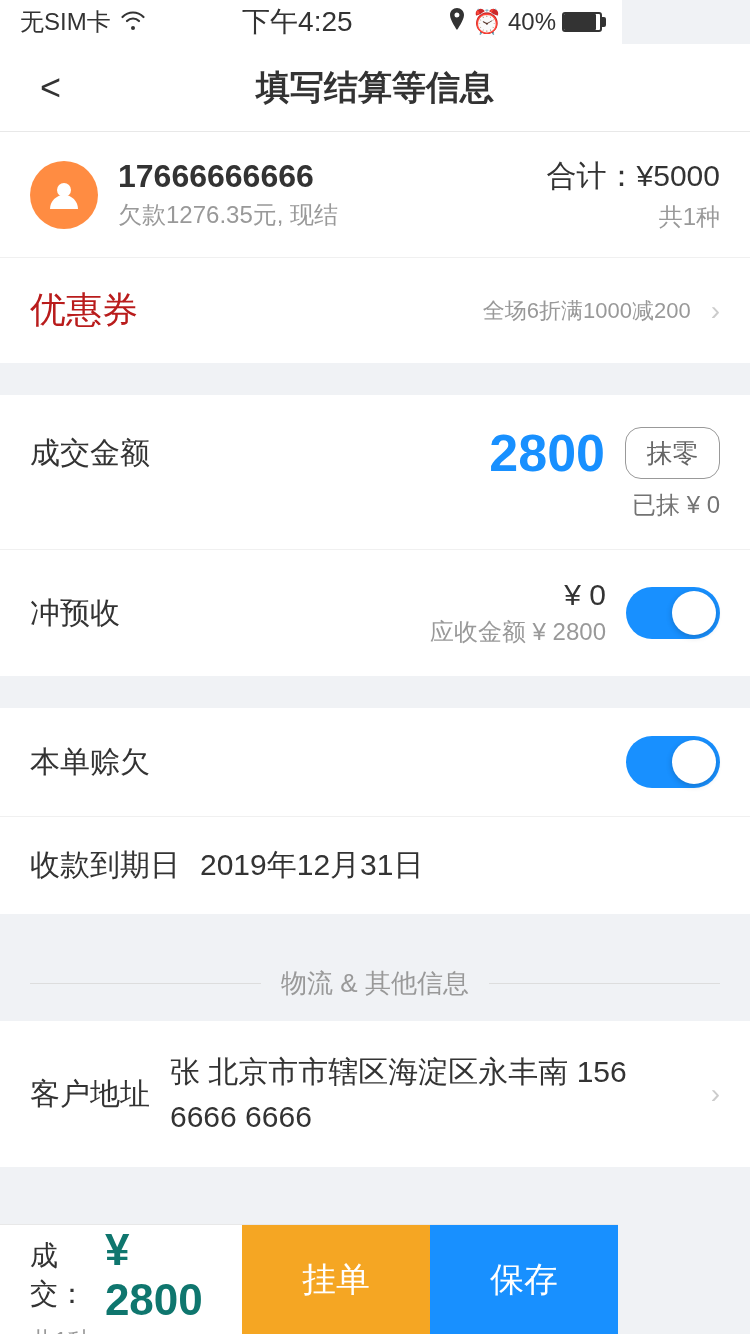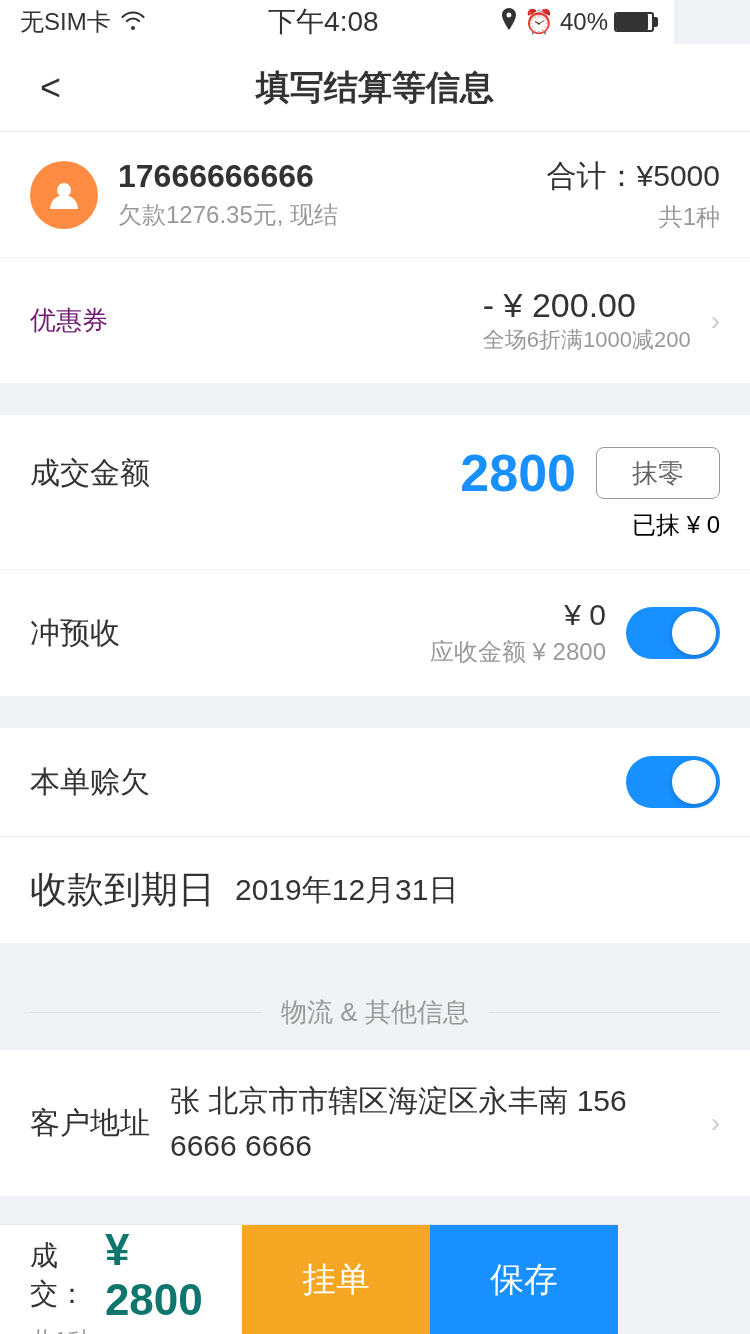--- a/index.html
+++ b/index.html
@@ -9,21 +9,21 @@
       min-height: 1334px;
       background: #f0f2f5;
       font-family: -apple-system, "PingFang SC", "Helvetica Neue", Arial, sans-serif;
       font-size: 28px;
       color: #333;
       position: relative;
     }
 
     
     .status-bar {
-      width: 674px;
+      width: 622px;
       height: 44px;
       background: #fff;
       display: flex;
       align-items: center;
       justify-content: space-between;
       padding: 0 20px;
       font-size: 24px;
       color: #333;
     }
     .status-left { display: flex; align-items: center; gap: 8px; }
@@ -103,21 +103,21 @@
 
     
     .coupon-row {
       background: #fff;
       padding: 28px 30px;
       display: flex;
       align-items: center;
       justify-content: space-between;
       border-top: 1px solid #f0f0f0;
     }
-    .coupon-label { font-size: 26px; color: #701a75; font-family: Liberation Serif, serif; }
+    .coupon-label { font-size: 36px; color: #b91c1c; font-family: Liberation Serif, serif; }
     .coupon-right { display: flex; align-items: center; gap: 10px; }
     .coupon-amount { font-size: 34px; color: #333; font-weight: 500; }
     .coupon-sub { font-size: 22px; color: #999; text-align: right; }
     .chevron { font-size: 28px; color: #ccc; margin-left: 10px; }
 
     
     .divider-section {
       height: 16px;
       background: #f0f2f5;
     }
@@ -129,28 +129,28 @@
     }
     .amount-row {
       display: flex;
       align-items: center;
       justify-content: space-between;
     }
     .amount-label { font-size: 30px; color: #333; }
     .amount-right { display: flex; align-items: center; gap: 20px; }
     .amount-number { font-size: 52px; font-weight: 600; color: #1890ff; }
     .amount-btn {
-      width: 124px; height: 52px;
+      width: 95px; height: 52px;
       border: 1px solid #999;
-      border-radius: 8px;
+      border-radius: 16px;
       display: flex; align-items: center; justify-content: center;
       font-size: 26px; color: #666;
       cursor: pointer;
     }
-    .amount-sub { font-size: 24px; color: #000000; margin-top: 6px; text-align: right; }
+    .amount-sub { font-size: 24px; color: #737373; margin-top: 6px; text-align: right; }
 
     
     .prereceive-section {
       background: #fff;
       padding: 28px 30px;
       border-top: 1px solid #f0f0f0;
     }
     .prereceive-row {
       display: flex;
       align-items: center;
@@ -191,21 +191,21 @@
     }
     .debt-label { font-size: 30px; color: #333; }
 
     
     .duedate-section {
       background: #fff;
       padding: 28px 30px;
       border-top: 1px solid #f0f0f0;
     }
     .duedate-row { display: flex; align-items: center; gap: 20px; }
-    .duedate-label { font-size: 37px; color: #333; }
+    .duedate-label { font-size: 30px; color: #333; }
     .duedate-value { font-size: 30px; color: #333; }
 
     
     .logistics-divider {
       background: #f0f2f5;
       padding: 20px 30px;
       display: flex;
       align-items: center;
       justify-content: center;
       gap: 20px;
@@ -269,21 +269,21 @@
   <div class="status-left">
     <span>无SIM卡</span>
     <span>
       <svg width="28" height="20" viewBox="0 0 28 20" fill="none">
         <path d="M14 16a2 2 0 110 4 2 2 0 010-4z" fill="#333"></path>
         <path d="M8 11c1.6-1.6 3.9-2.5 6-2.5s4.4.9 6 2.5" stroke="#333" stroke-width="2.2" fill="none" stroke-linecap="round"></path>
         <path d="M3.5 7C6.5 4 10.1 2.5 14 2.5s7.5 1.5 10.5 4.5" stroke="#333" stroke-width="2.2" fill="none" stroke-linecap="round"></path>
       </svg>
     </span>
   </div>
-  <div class="status-center">下午4:08</div>
+  <div class="status-center">下午4:25</div>
   <div class="status-right">
     <span>
       <svg width="18" height="22" viewBox="0 0 18 22" fill="#333">
         <path d="M9 0C5.1 0 2 3.1 2 7c0 5.2 7 15 7 15s7-9.8 7-15c0-3.9-3.1-7-7-7zm0 9.5A2.5 2.5 0 1 1 9 4.5a2.5 2.5 0 0 1 0 5z"></path>
       </svg>
     </span>
     <span>⏰</span>
     <span>40%</span>
     <div class="battery-icon">
       <div class="battery-fill"></div>
@@ -315,21 +315,20 @@
       <div class="customer-right">
         <div class="customer-total">合计：¥5000</div>
         <div class="customer-count">共1种</div>
       </div>
     </div>
 
     <div class="coupon-row">
       <span class="coupon-label">优惠券</span>
       <div class="coupon-right">
         <div>
-          <div class="coupon-amount">- ¥ 200.00</div>
           <div class="coupon-sub">全场6折满1000减200</div>
         </div>
         <span class="chevron">›</span>
       </div>
     </div>
   </div>
 
   <div class="divider-section"></div>
 
   <div class="card">

